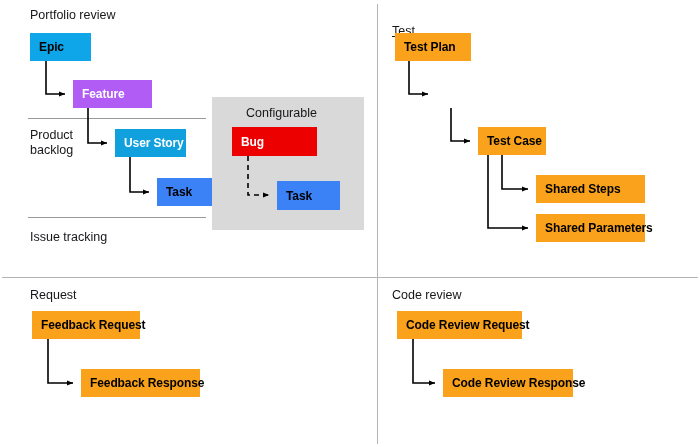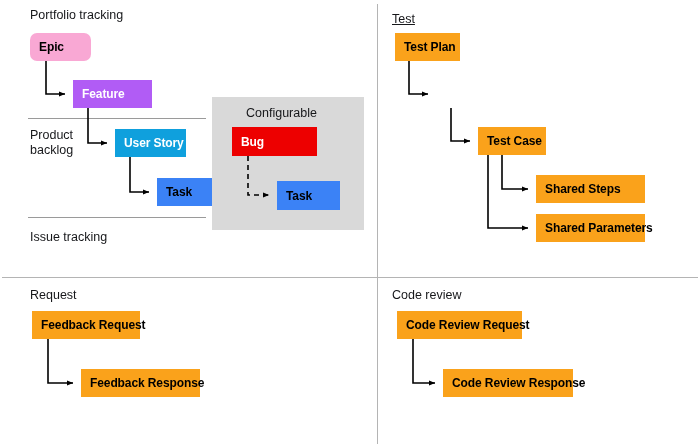--- a/index.html
+++ b/index.html
@@ -67,21 +67,21 @@
     position: absolute;
     box-sizing: border-box;
     display: flex;
     align-items: center;
     color: #000000;
     font-size: 12px;
     white-space: nowrap;
     padding-left: 9px;
     letter-spacing: -0.1px;
   }
-  .box.epic    { background: #f9a8d4; border-radius: 7px; }
+  .box.epic    { background: #0ea5e9; }
   .box.amber   { background: #FAA21B; }
   .box.feature { background: #B15CF5; color: #ffffff; }
   .box.story   { background: #0FA0DD; color: #ffffff; font-weight: bold; }
   .box.task    { background: #3b82f6; }
   .box.bug     { background: #ED0000; color: #ffffff; }
   .box.story, .box.feature, .box.task, .box.bug, .box.epic { font-weight: bold; }
   .box.amber   { font-weight: bold; }
 
   
   #wires {
@@ -94,21 +94,21 @@
   }
 </style>
 </head>
 <body>
 
 <div id="canvas">
 
   <div class="divider-v"></div>
   <div class="divider-h"></div>
 
-  <div class="caption" style="left:30px; top:8px;">Portfolio tracking</div>
+  <div class="caption" style="left:30px; top:8px;">Portfolio review</div>
 
   <div class="section-rule" style="left:28px; top:118px; width:178px;"></div>
 
   <div class="caption" style="left:30px; top:128px;">Product
 backlog</div>
 
   <div class="section-rule" style="left:28px; top:217px; width:178px;"></div>
 
   <div class="caption" style="left:30px; top:230px;">Issue tracking</div>
 
@@ -122,23 +122,23 @@
 
 
   <div class="panel" style="left:212px; top:97px; width:152px; height:133px;"></div>
 
   <div class="panel-title" style="left:246px; top:106px;">Configurable</div>
 
   <div class="box bug" style="left:232px; top:127px; width:85px; height:29px;">Bug</div>
 
   <div class="box task" style="left:277px; top:181px; width:63px; height:29px;">Task</div>
 
-  <div class="caption" style="left:392px; top:12px;text-decoration:underline;">Test</div>
+  <div class="caption" style="left:392px; top:24px;text-decoration:underline;">Test</div>
 
-  <div class="box amber" style="left:395px; top:33px; width:65px; height:28px;">Test Plan</div>
+  <div class="box amber" style="left:395px; top:33px; width:76px; height:28px;">Test Plan</div>
 
 
   <div class="box amber" style="left:536px; top:175px; width:109px; height:28px;">Shared Steps</div>
 
   <div class="box amber" style="left:478px; top:127px; width:68px; height:28px;">Test Case</div>
 
   <div class="box amber" style="left:536px; top:214px; width:109px; height:28px;">Shared Parameters</div>
 
   <div class="caption" style="left:30px; top:288px;">Request</div>
 

